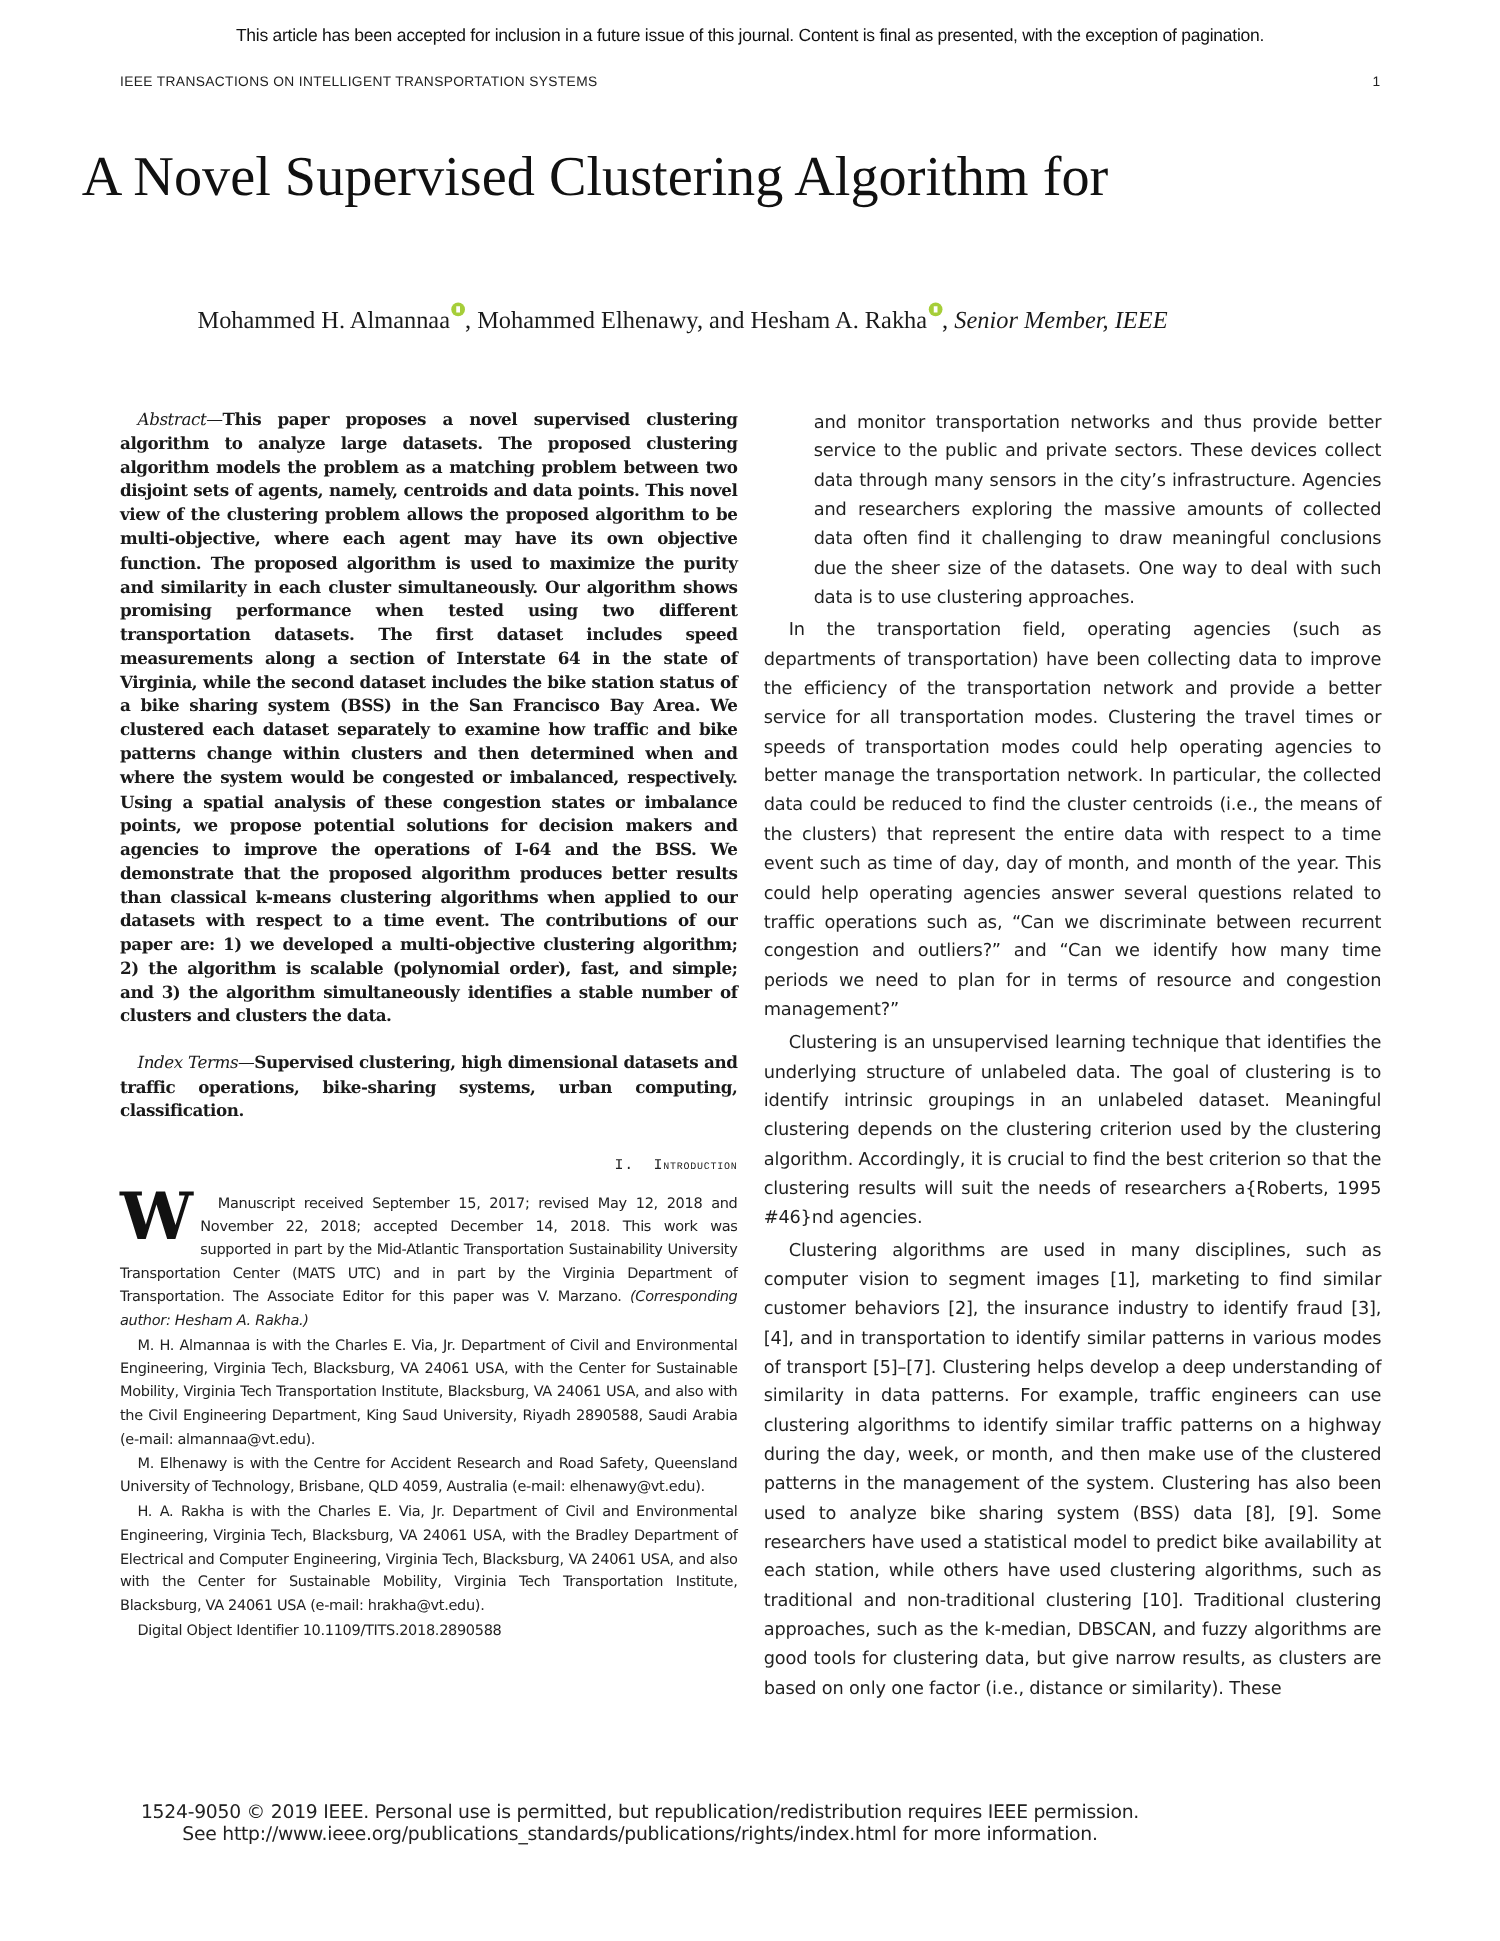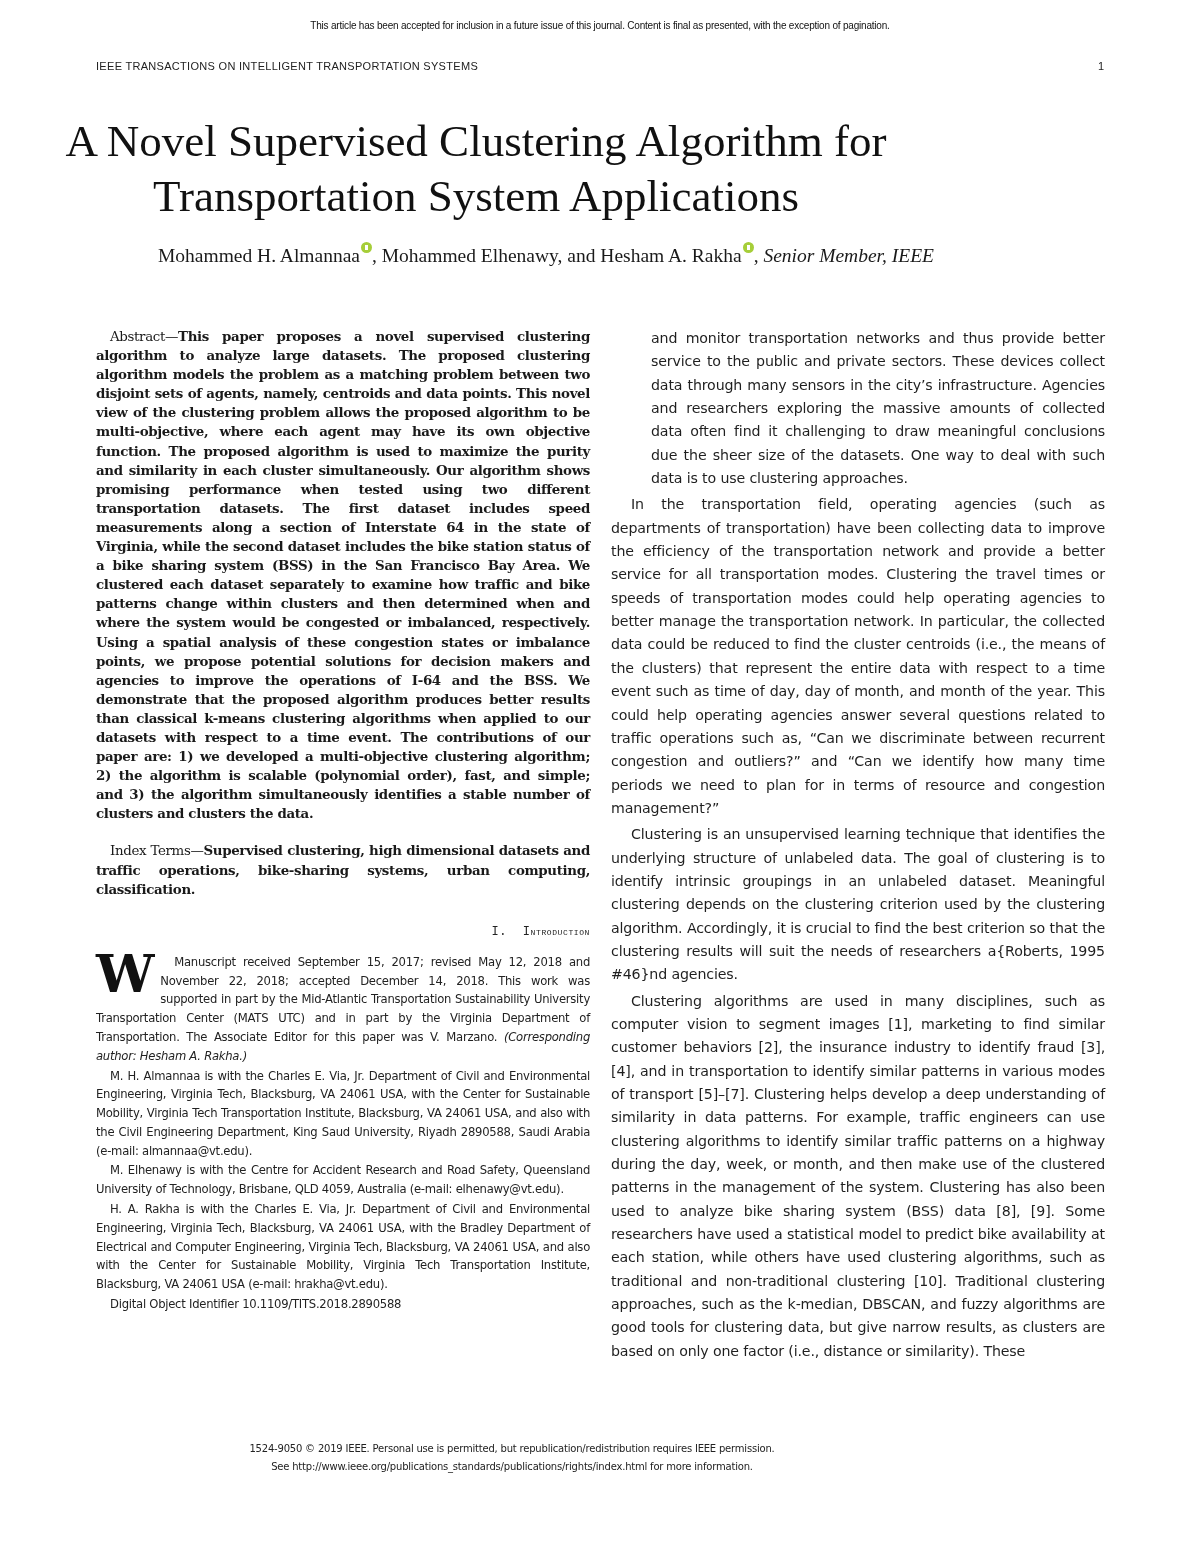--- a/index.html
+++ b/index.html
@@ -1,36 +1,36 @@
 <!DOCTYPE html>
 <html><head>
 <meta charset="utf-8">
 <style>
   html, body { margin: 0; padding: 0; background: #ffffff; }
   body { width: 1200px; height: 1553px; position: relative; color: #1a1a1a; overflow: hidden; }
   .notice { position: absolute; top: 20px; left: 0; width: 1200px; text-align: center;
-    font-family: "Liberation Sans", sans-serif; font-size: 10px; letter-spacing: -0.2px; color: #111; }
+    font-family: "Liberation Sans", sans-serif; font-size: 14px; letter-spacing: -0.2px; color: #111; }
   .running-head { position: absolute; top: 60px; left: 96px; font-family: "Liberation Sans", sans-serif;
     font-size: 11px; letter-spacing: 0.3px; color: #222; }
   .page-num { position: absolute; top: 60px; left: 1098px; font-family: "Liberation Sans", sans-serif; font-size: 11px; color: #222; }
   .title { position: absolute; top: 114px; left: 0; width: 952px; text-align: center;
     font-family: "Liberation Serif", serif; font-size: 45px; line-height: 55px; color: #111; }
   .authors { position: absolute; top: 242px; left: 0; width: 1092px; text-align: center;
     font-family: "Liberation Serif", serif; font-size: 19.5px; color: #1a1a1a; }
   .authors .sm { font-style: italic; }
   .orcid { display: inline-block; width: 11px; height: 11px; border-radius: 50%; background: #a6ce39;
     vertical-align: 9px; margin-left: 1px; position: relative; }
   .orcid::after { content: ""; position: absolute; left: 4px; top: 3px; width: 3px; height: 5px; background: #fff; }
 
   .col-left { position: absolute; left: 96px; top: 327px; width: 494px; }
   .col-right { position: absolute; left: 611px; top: 327px; width: 494px; }
 
   .abstract { font-family: "DejaVu Serif", serif; font-weight: bold; font-size: 13.4px; line-height: 19.1px;
     text-align: justify; margin: 0; text-indent: 14px; letter-spacing: -0.35px; color: #1a1a1a; }
-  .abstract .lead { font-weight: normal; }
+  .abstract .lead { font-style: italic; font-weight: normal; }
   .index-terms { margin: 18px 0 0 0; }
 
   .section-head { text-align: right; font-family: Liberation Mono, monospace; font-size: 12px;
     margin: 26px 0 10px 0; letter-spacing: 0.6px; color: #222; }
   .section-head .sc { font-variant: small-caps; }
 
   .intro-p { font-family: "DejaVu Sans", sans-serif; font-size: 14.2px; line-height: 23.3px; text-align: justify;
     margin: 0; letter-spacing: -0.15px; color: #1f1f1f; }
   .dropcap { float: left; font-family: "DejaVu Serif", serif; font-weight: bold; font-size: 52px; line-height: 44px;
     margin: 3px 6px 0 0; color: #111; }
@@ -38,32 +38,31 @@
   .footnotes { margin-top: 14px; font-family: "DejaVu Sans", sans-serif; font-size: 11.6px; line-height: 18.8px;
     color: #222; letter-spacing: -0.25px; }
   .footnotes p { margin: 0 0 1px 0; text-align: justify; text-indent: 14px; }
   .footnotes .it { font-style: italic; }
 
   .body-p { font-family: "DejaVu Sans", sans-serif; font-size: 14.2px; line-height: 23.35px; text-align: justify;
     margin: 0 0 3px 0; text-indent: 20px; letter-spacing: -0.15px; color: #1f1f1f; }
   .body-p.first { text-indent: 0; margin-left: 40px; }
 
   .copyright { position: absolute; top: 1440px; left: 0; width: 1024px; text-align: center;
-    font-family: "DejaVu Sans", sans-serif; font-size: 10px; line-height: 18px; color: #222; letter-spacing: -0.2px; }
+    font-family: "DejaVu Sans", sans-serif; font-size: 15px; line-height: 18px; color: #222; letter-spacing: -0.2px; }
 </style>
 </head>
 <body>
 
 <div class="notice">This article has been accepted for inclusion in a future issue of this journal. Content is final as presented, with the exception of pagination.</div>
 <div class="running-head">IEEE TRANSACTIONS ON INTELLIGENT TRANSPORTATION SYSTEMS</div>
 <div class="page-num">1</div>
 
 <div class="title">
   <div>A Novel Supervised Clustering Algorithm for</div>
-  <div>Transportation System Applications</div>
 </div>
 
 <div class="authors">
   <span>Mohammed H. Almannaa</span><span class="orcid" style="background: rgb(166, 206, 57);"></span><span>, Mohammed Elhenawy, and Hesham A. Rakha</span><span class="orcid" style="background: rgb(166, 206, 57);"></span><span>, </span><span class="sm">Senior Member, IEEE</span>
 </div>
 
 <div class="col-left">
   <p class="abstract">
     <span class="lead">Abstract—</span><span>This paper proposes a novel supervised clustering algorithm to analyze large datasets. The proposed clustering algorithm models the problem as a matching problem between two disjoint sets of agents, namely, centroids and data points. This novel view of the clustering problem allows the proposed algorithm to be multi-objective, where each agent may have its own objective function. The proposed algorithm is used to maximize the purity and similarity in each cluster simultaneously. Our algorithm shows promising performance when tested using two different transportation datasets. The first dataset includes speed measurements along a section of Interstate 64 in the state of Virginia, while the second dataset includes the bike station status of a bike sharing system (BSS) in the San Francisco Bay Area. We clustered each dataset separately to examine how traffic and bike patterns change within clusters and then determined when and where the system would be congested or imbalanced, respectively. Using a spatial analysis of these congestion states or imbalance points, we propose potential solutions for decision makers and agencies to improve the operations of I-64 and the BSS. We demonstrate that the proposed algorithm produces better results than classical k-means clustering algorithms when applied to our datasets with respect to a time event. The contributions of our paper are: 1) we developed a multi-objective clustering algorithm; 2) the algorithm is scalable (polynomial order), fast, and simple; and 3) the algorithm simultaneously identifies a stable number of clusters and clusters the data.</span>
   </p>

